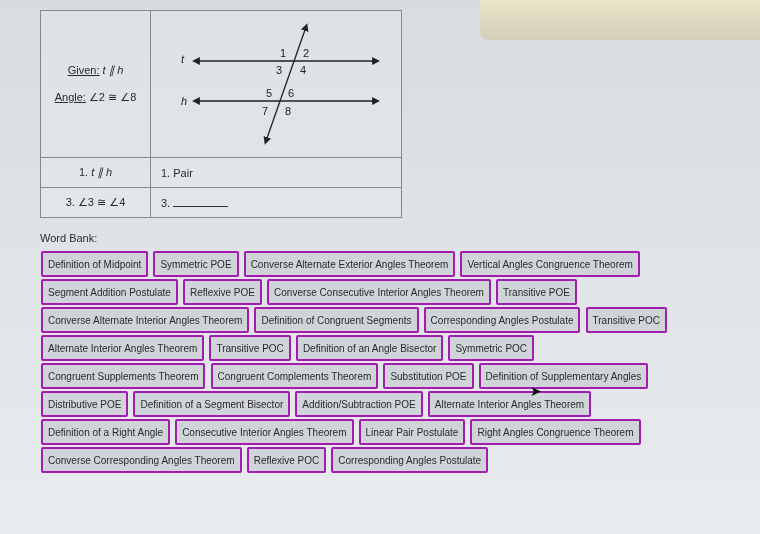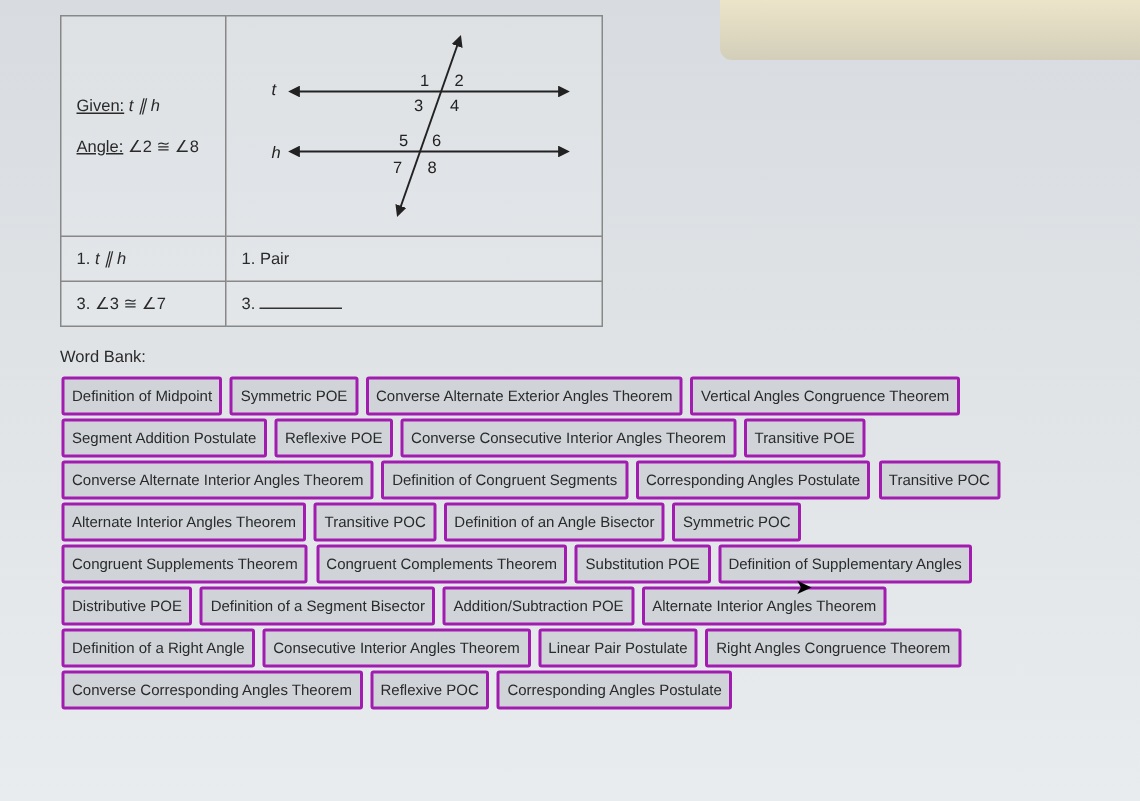--- a/index.html
+++ b/index.html
@@ -28,21 +28,21 @@
       border-collapse: collapse;
       margin-bottom: 14px;
       background: rgba(255,255,255,0.15);
     }
     .proof-table td {
       border: 1px solid #888;
       padding: 8px 10px;
       vertical-align: middle;
       min-height: 36px;
     }
-    .c1 { width: 110px; }
+    .c1 { width: 110px; text-align: center; }
     .c2 { width: 250px; }
     .given-label { text-decoration: underline; font-weight: 500; }
     .ital { font-style: italic; }
     .blank {
       display: inline-block;
       border-bottom: 1px solid #333;
       width: 55px;
       height: 10px;
       margin-left: 3px;
       vertical-align: baseline;
@@ -107,21 +107,21 @@
           <text class="dnum" x="101" y="96">7</text>
         </svg>
       </div>
     </td>
   </tr>
   <tr>
     <td class="c1"><span>1.</span> <span class="ital">t ∥ h</span></td>
     <td class="c2"><span>1.</span> <span>Pair</span></td>
   </tr>
   <tr>
-    <td class="c1"><span>3.</span> <span>∠3 ≅ ∠7</span></td>
+    <td class="c1"><span>3.</span> <span>∠3 ≅ ∠4</span></td>
     <td class="c2"><span>3.</span><span class="blank"></span></td>
   </tr>
 </tbody>
   </table>
 
 <div class="word-bank-title">Word Bank:</div>
 <div class="word-bank" id="word-bank"><span class="chip">Definition of Midpoint</span> <span class="chip">Symmetric POE</span> <span class="chip">Converse Alternate Exterior Angles Theorem</span> <span class="chip">Vertical Angles Congruence Theorem</span> <span class="chip">Segment Addition Postulate</span> <span class="chip">Reflexive POE</span> <span class="chip">Converse Consecutive Interior Angles Theorem</span> <span class="chip">Transitive POE</span> <span class="chip">Converse Alternate Interior Angles Theorem</span> <span class="chip">Definition of Congruent Segments</span> <span class="chip">Corresponding Angles Postulate</span> <span class="chip">Transitive POC</span> <span class="chip">Alternate Interior Angles Theorem</span> <span class="chip">Transitive POC</span> <span class="chip">Definition of an Angle Bisector</span> <span class="chip">Symmetric POC</span> <span class="chip">Congruent Supplements Theorem</span> <span class="chip">Congruent Complements Theorem</span> <span class="chip">Substitution POE</span> <span class="chip">Definition of Supplementary Angles</span> <span class="chip">Distributive POE</span> <span class="chip">Definition of a Segment Bisector</span> <span class="chip">Addition/Subtraction POE</span> <span class="chip">Alternate Interior Angles Theorem</span> <span class="chip">Definition of a Right Angle</span> <span class="chip">Consecutive Interior Angles Theorem</span> <span class="chip">Linear Pair Postulate</span> <span class="chip">Right Angles Congruence Theorem</span> <span class="chip">Converse Corresponding Angles Theorem</span> <span class="chip">Reflexive POC</span> <span class="chip">Corresponding Angles Postulate</span> </div>
 
 <div class="cursor">➤</div>
 

